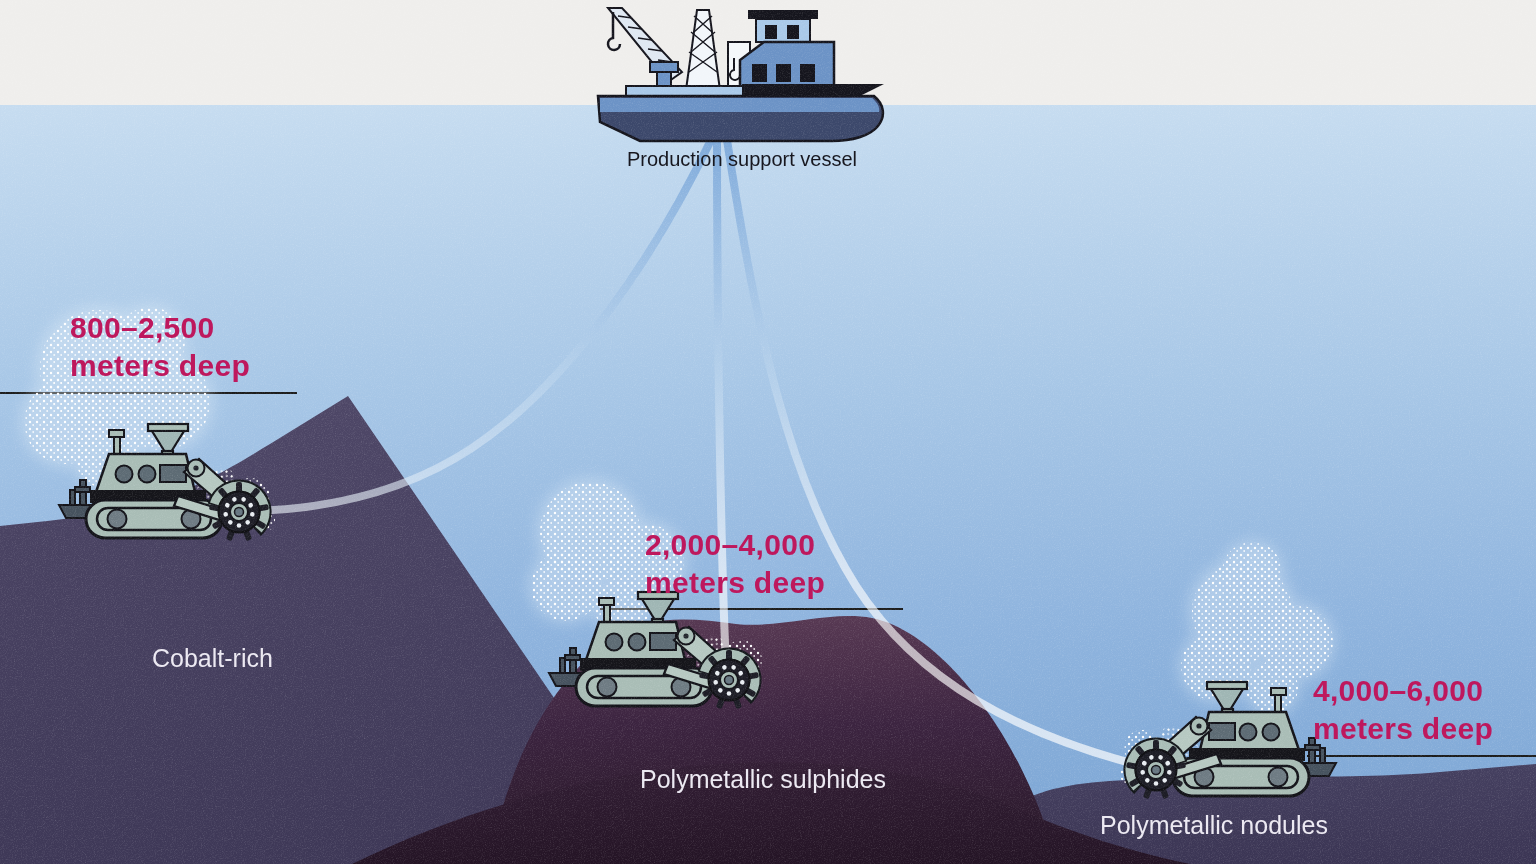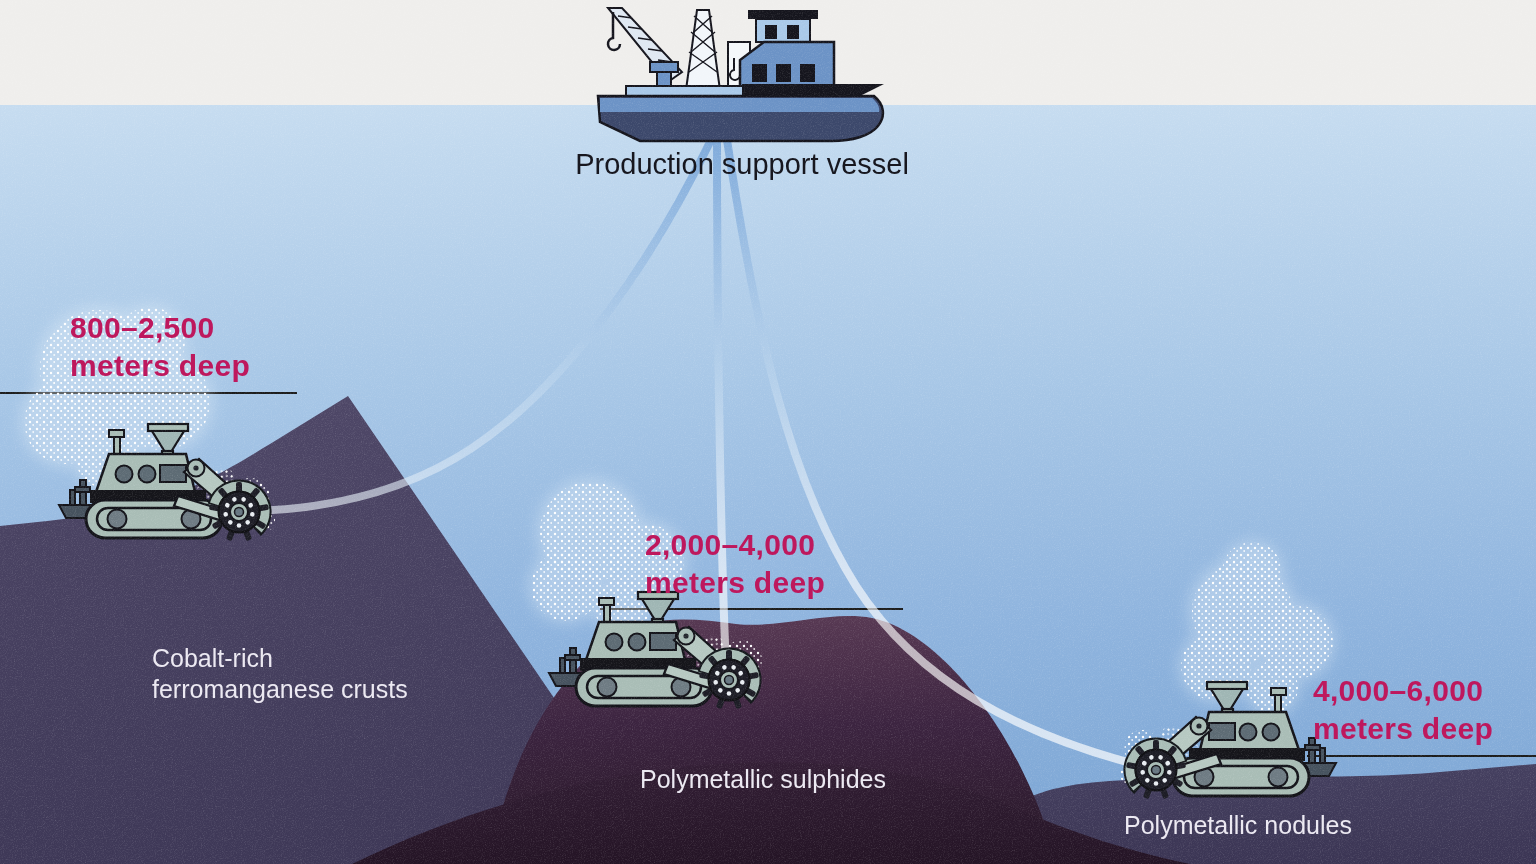--- a/index.html
+++ b/index.html
@@ -2,27 +2,27 @@
 <html><head>
 <meta charset="utf-8">
 <style>
   html,body{margin:0;padding:0;background:#efeeec;}
   #stage{position:relative;width:1536px;height:864px;overflow:hidden;
          font-family:"Liberation Sans",sans-serif;}
   #art{position:absolute;left:0;top:0;width:1536px;height:864px;display:block;}
   .txt{position:absolute;white-space:nowrap;}
   .depth{font-weight:700;font-size:30px;line-height:38px;color:#be185d;letter-spacing:.3px;}
   .resource{font-weight:400;font-size:25px;line-height:31px;color:#ece9f2;}
-  .vessel{font-weight:400;font-size:29px;color:#17171f;text-align:center;width:340px;}
+  .vessel{font-weight:400;font-size:20px;color:#17171f;text-align:center;width:340px;}
   #depth-1{left:70px;top:309px;}
   #depth-2{left:645px;top:526px;}
   #depth-3{left:1313px;top:672px;}
   #res-1{left:152px;top:619px;margin-top:24px;}
   #res-2{left:640px;top:764px;}
-  #res-3{left:1124px;top:810px;}
+  #res-3{left:1100px;top:810px;}
   #vessel-label{left:572px;top:148px;}
 </style>
 </head>
 <body>
 
 <div id="stage">
 
 <svg id="art" viewBox="0 0 1536 864" xmlns="http://www.w3.org/2000/svg">
   <defs>
     <linearGradient id="waterGrad" x1="0" y1="105" x2="0" y2="864" gradientUnits="userSpaceOnUse">
@@ -257,18 +257,17 @@
   <div>2,000–4,000</div>
   <div>meters deep</div>
 </div>
 <div class="txt depth" id="depth-3">
   <div>4,000–6,000</div>
   <div>meters deep</div>
 </div>
 
 <div class="txt resource" id="res-1">
   <div>Cobalt-rich</div>
-  <div>ferromanganese crusts</div>
 </div>
 <div class="txt resource" id="res-2">Polymetallic sulphides</div>
 <div class="txt resource" id="res-3">Polymetallic nodules</div>
 
 </div>
 
 </body></html>

